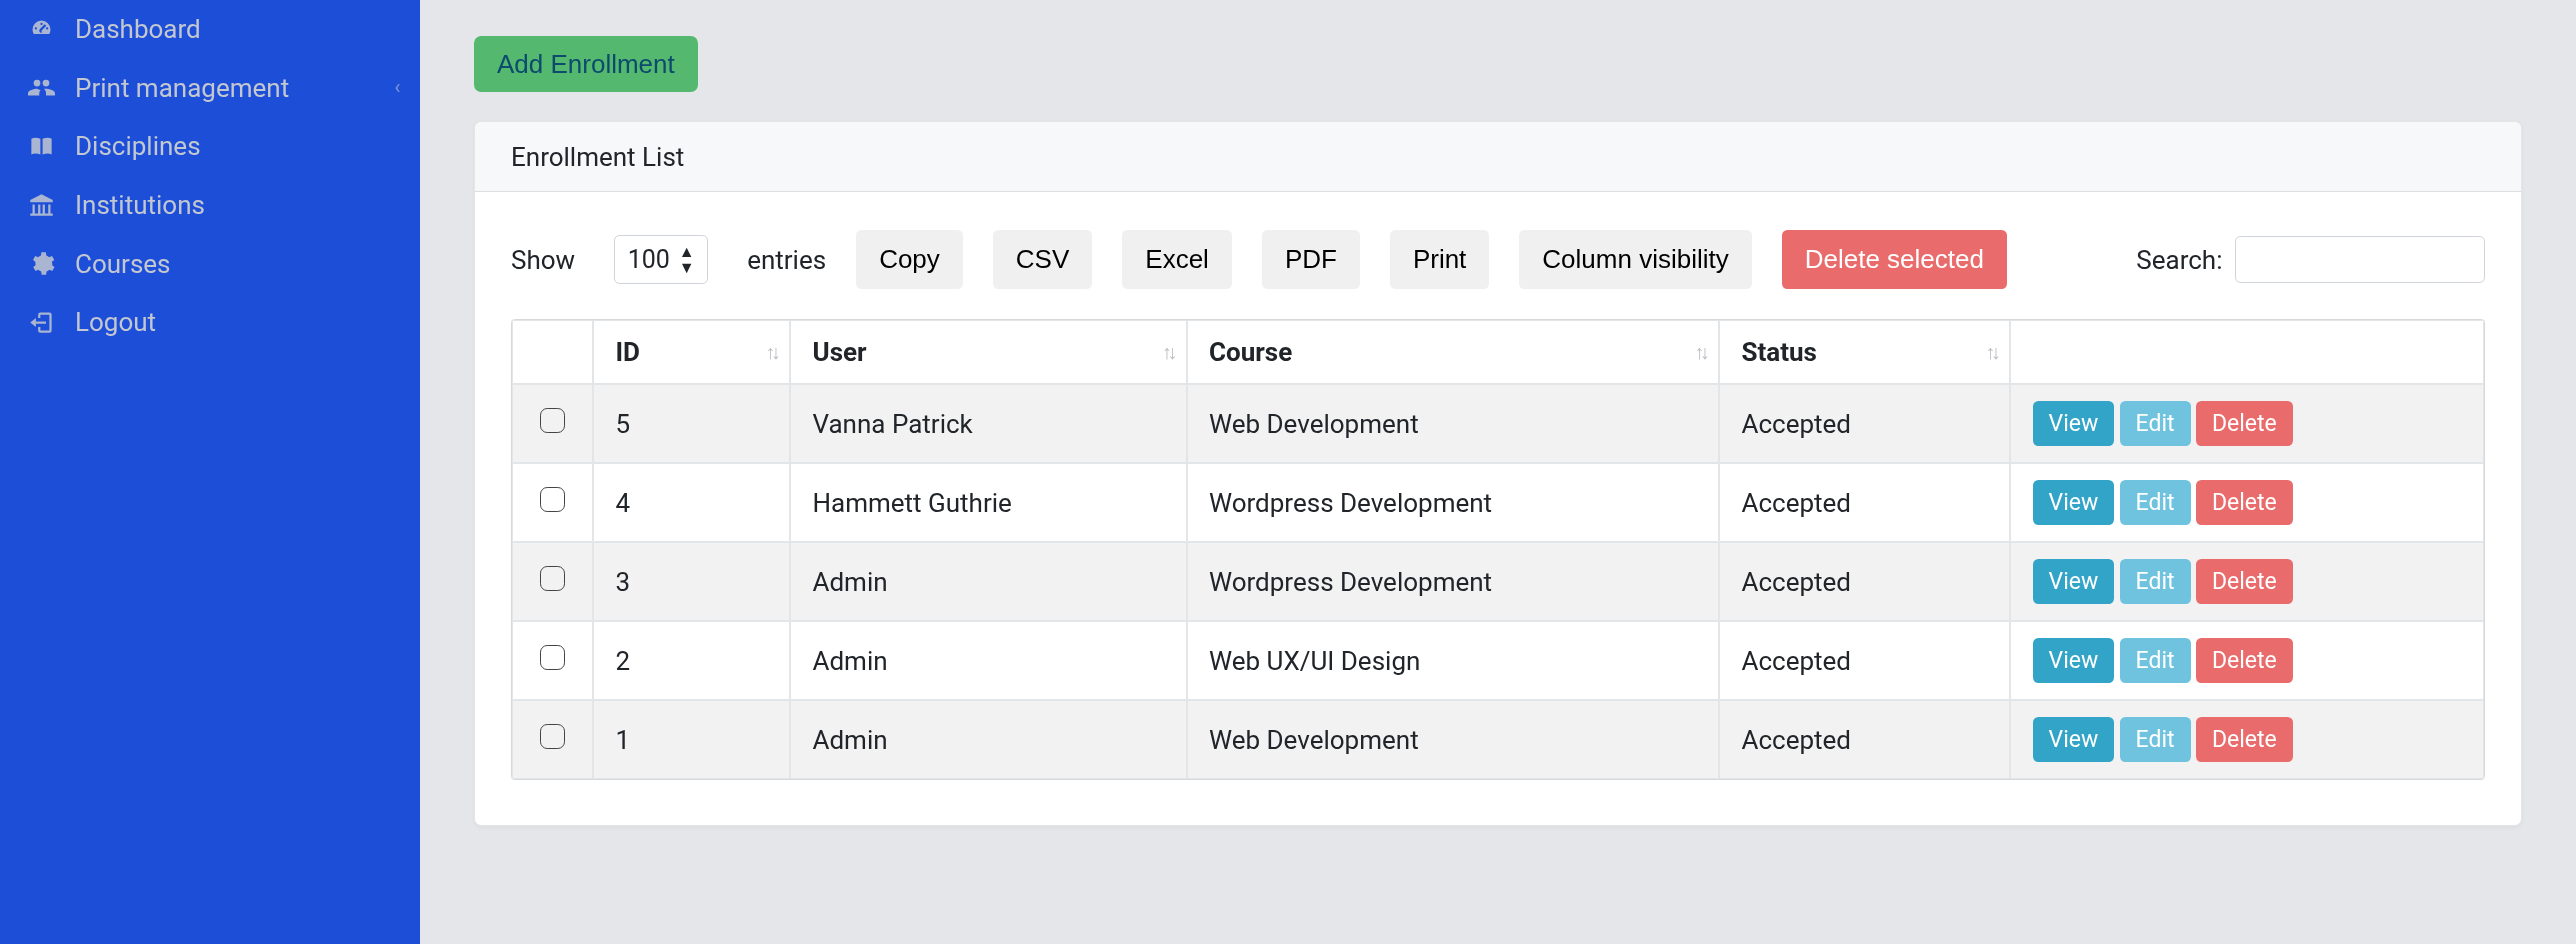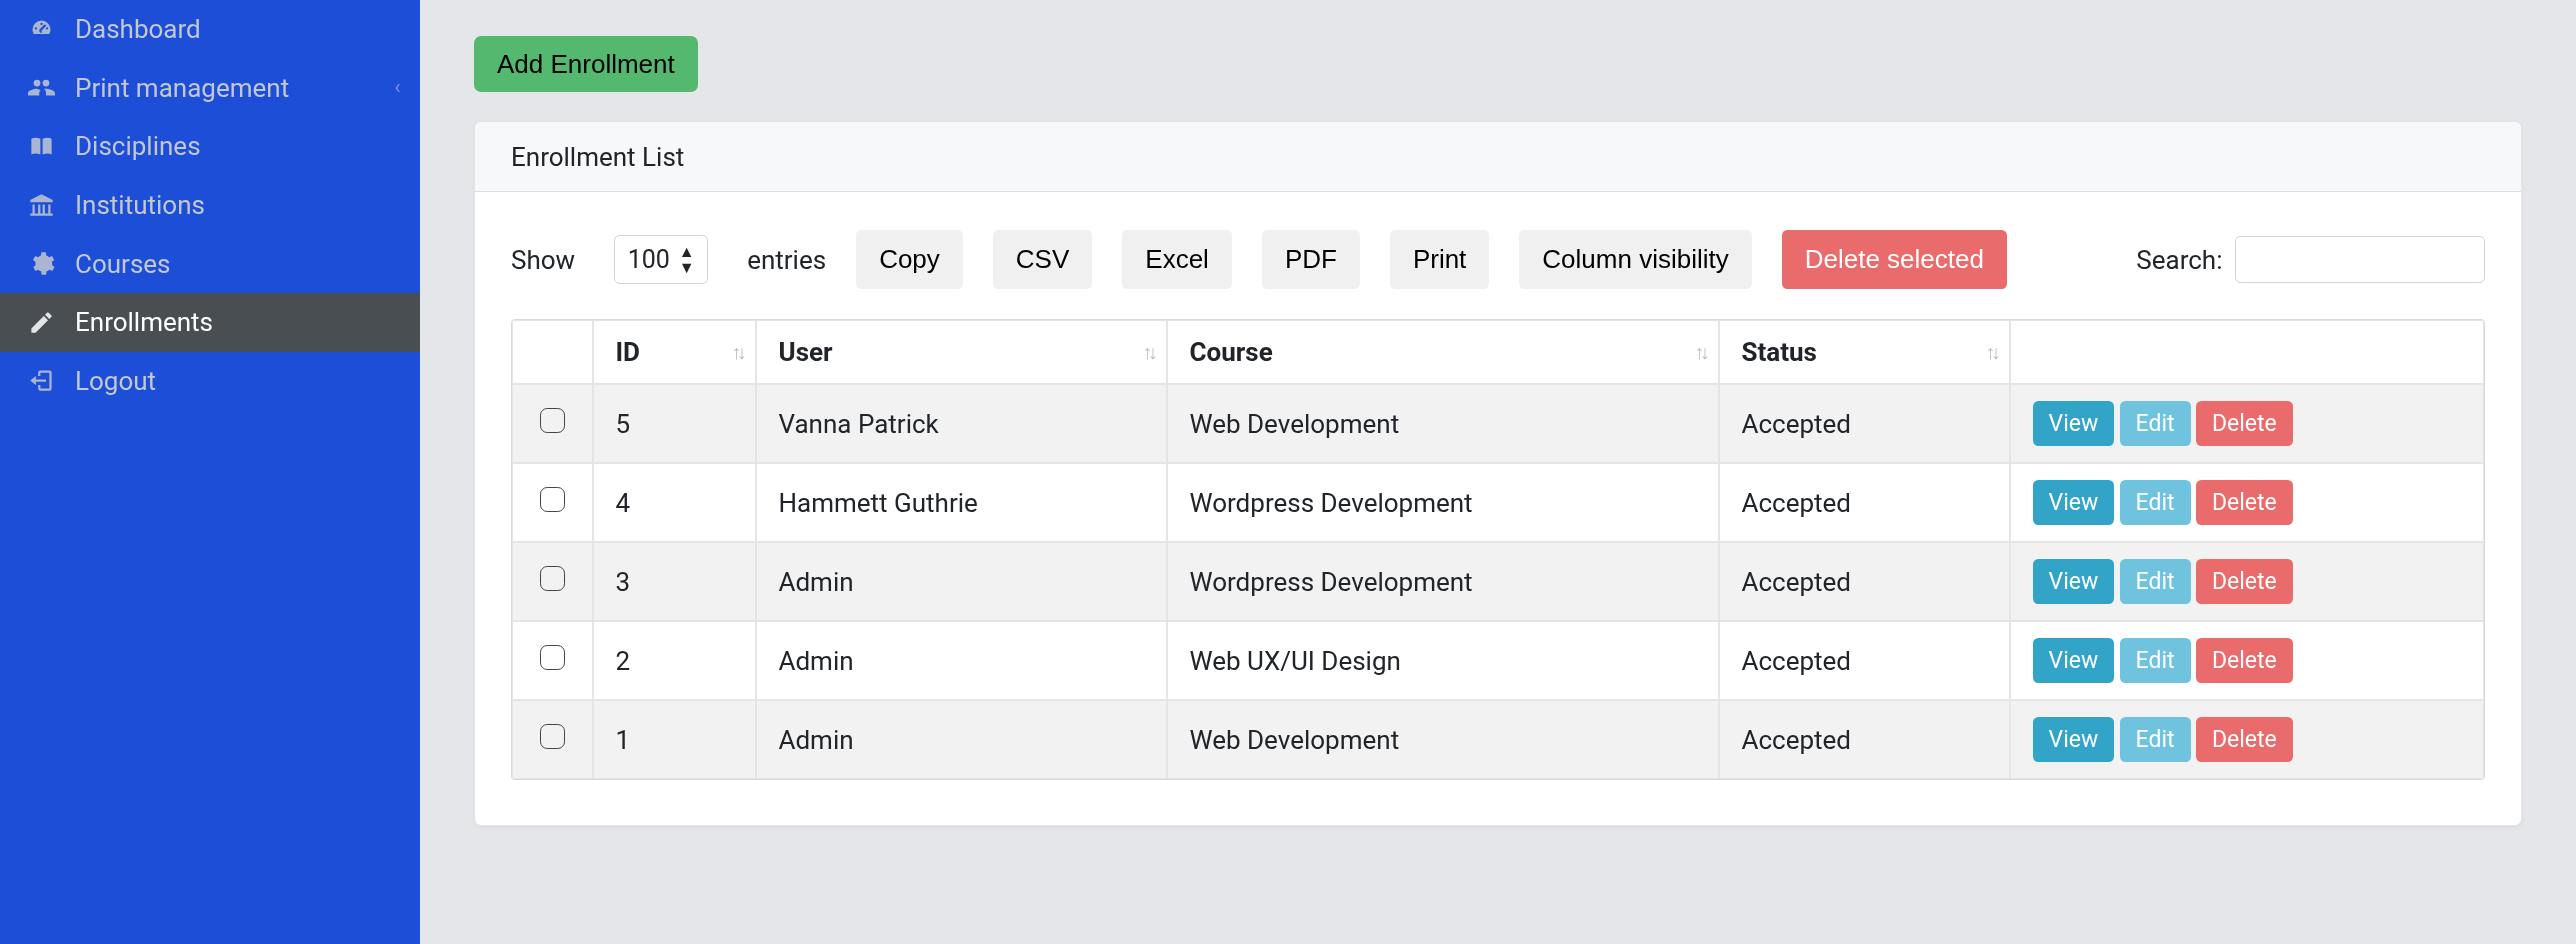--- a/index.html
+++ b/index.html
@@ -50,21 +50,21 @@
     .btn {
       display: inline-block;
       border: none;
       border-radius: 7.2px;
       padding: 12.5px 23px;
       font-size: 26px;
       cursor: pointer;
       background: #fff;
       color: #333;
     }
-    .btn-success { background: #54b96e; color: #000000; }
+    .btn-success { background: #54b96e; color: #0c4a6e; }
     .card {
       margin-top: 29px;
       background: #fff;
       border: 0.9px solid rgba(0,0,0,0.1);
       border-radius: 7.2px;
       box-shadow: 0 1.8px 5.4px rgba(0,0,0,0.04);
     }
     .card-header {
       padding: 19.7px 36px;
       background: #f7f8fa;
@@ -144,21 +144,21 @@
       right: 12.5px;
       top: 50%;
       transform: translateY(-50%);
       color: #b7bbc0;
       font-size: 19.7px;
       letter-spacing: -4.5px;
     }
     table.data td { font-size: 26px; background: #fff; }
     table.data tbody tr:nth-child(odd) td { background: #f2f2f2; }
     .sel-col { width: 81px; text-align: center; }
-    .id-col { width: 163px; }
+    .id-col { width: 197px; }
     .status-col { width: 291px; }
     .actions-col { width: 474px; }
     .checkbox {
       display: inline-block;
       width: 25px;
       height: 25px;
       border: 1.8px solid #444;
       border-radius: 7.2px;
       cursor: pointer;
     }
@@ -234,28 +234,20 @@
     </span>
     <span>Institutions</span>
   </div>
   <div class="sidebar-item">
     <span class="icon">
       <svg width="27" height="27" viewBox="0 0 24 24" fill="currentColor">
           <path d="M12 8a4 4 0 100 8 4 4 0 000-8zm9.4 4a7.9 7.9 0 00-.14-1.5l2.1-1.64-2-3.46-2.48 1a8 8 0 00-2.6-1.5L15.9 2h-4l-.38 2.9a8 8 0 00-2.6 1.5l-2.48-1-2 3.46 2.1 1.64A8 8 0 006.6 12c0 .5.05 1 .14 1.5l-2.1 1.64 2 3.46 2.48-1a8 8 0 002.6 1.5L12.1 22h4l.38-2.9a8 8 0 002.6-1.5l2.48 1 2-3.46-2.1-1.64c.09-.5.14-1 .14-1.5z"></path>
         </svg>
     </span>
     <span>Courses</span>
-  </div>
-  <div class="sidebar-item active">
-    <span class="icon">
-      <svg width="27" height="27" viewBox="0 0 24 24" fill="currentColor">
-          <path d="M3 17.25V21h3.75L17.8 9.94l-3.75-3.75L3 17.25zM20.7 7.04a1 1 0 000-1.41l-2.34-2.34a1 1 0 00-1.41 0L15.13 5.1l3.75 3.75 1.82-1.81z"></path>
-        </svg>
-    </span>
-    <span>Enrollments</span>
   </div>
   <div class="sidebar-item">
     <span class="icon">
       <svg width="27" height="27" viewBox="0 0 24 24" fill="currentColor">
           <path d="M16 13v-2H7V8l-5 4 5 4v-3h9zm3-10H11a2 2 0 00-2 2v3h2V5h8v14h-8v-3H9v3a2 2 0 002 2h8a2 2 0 002-2V5a2 2 0 00-2-2z"></path>
         </svg>
     </span>
     <span>Logout</span>
   </div>
 </nav>

